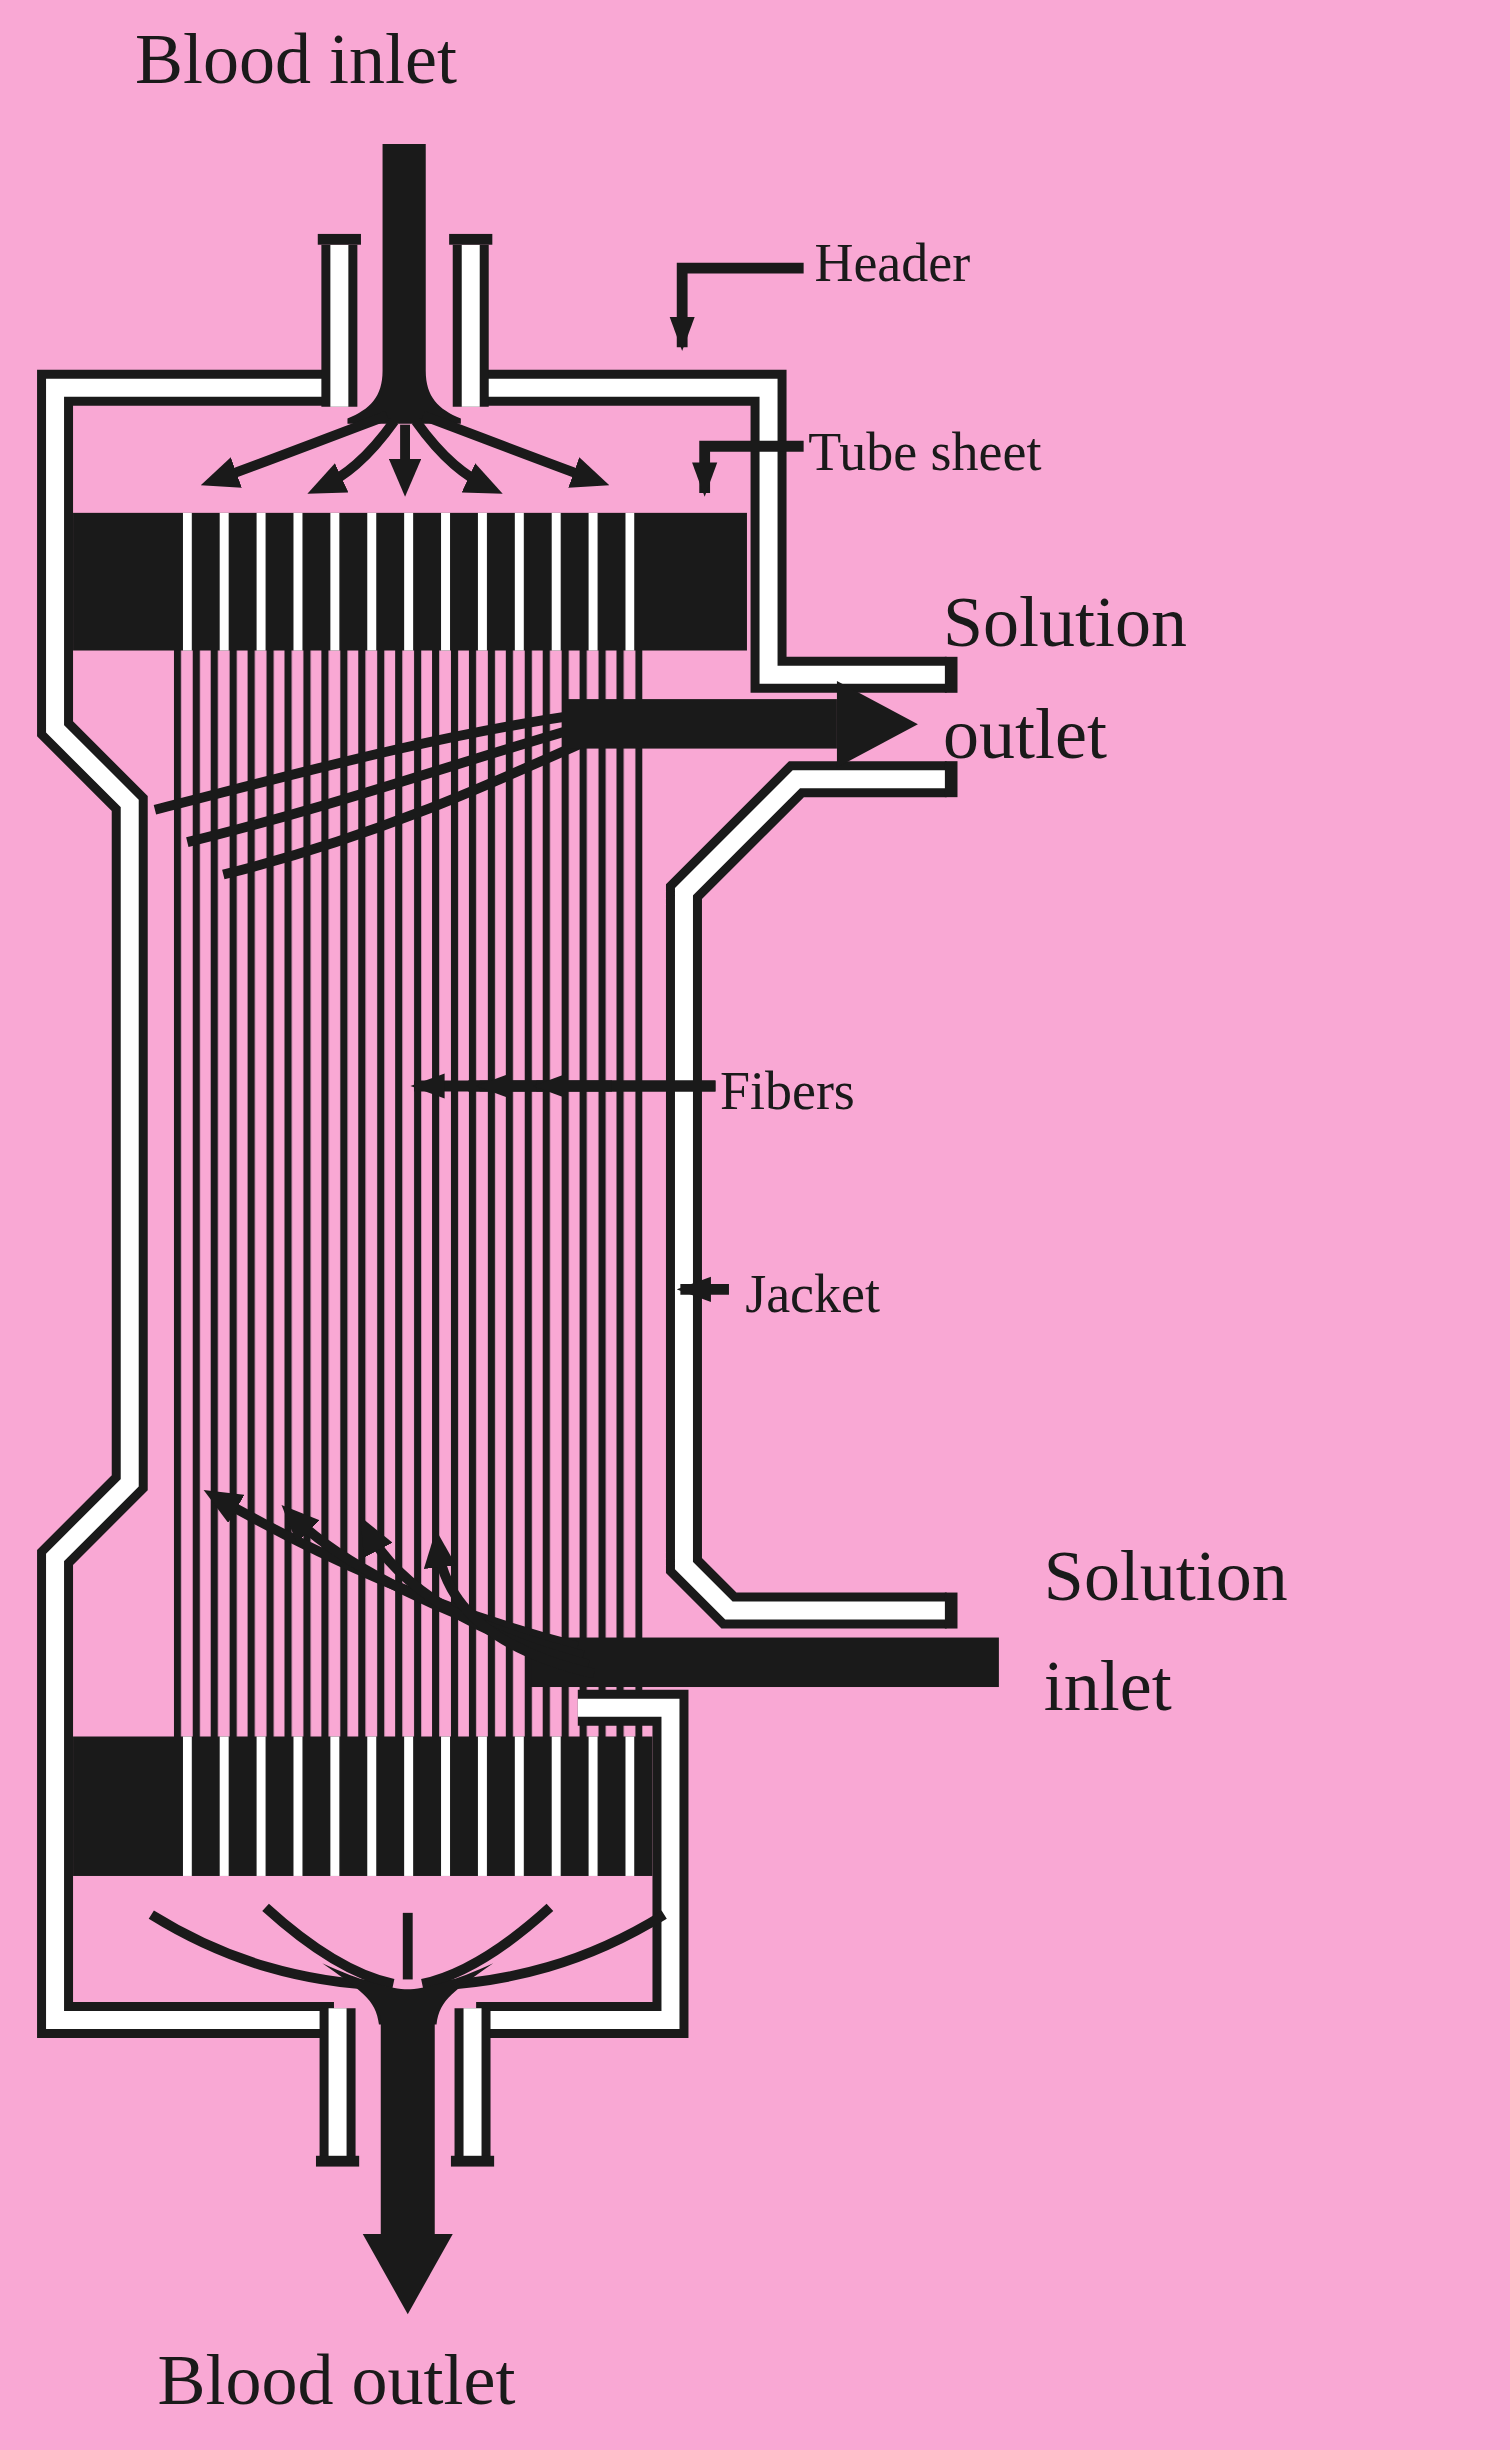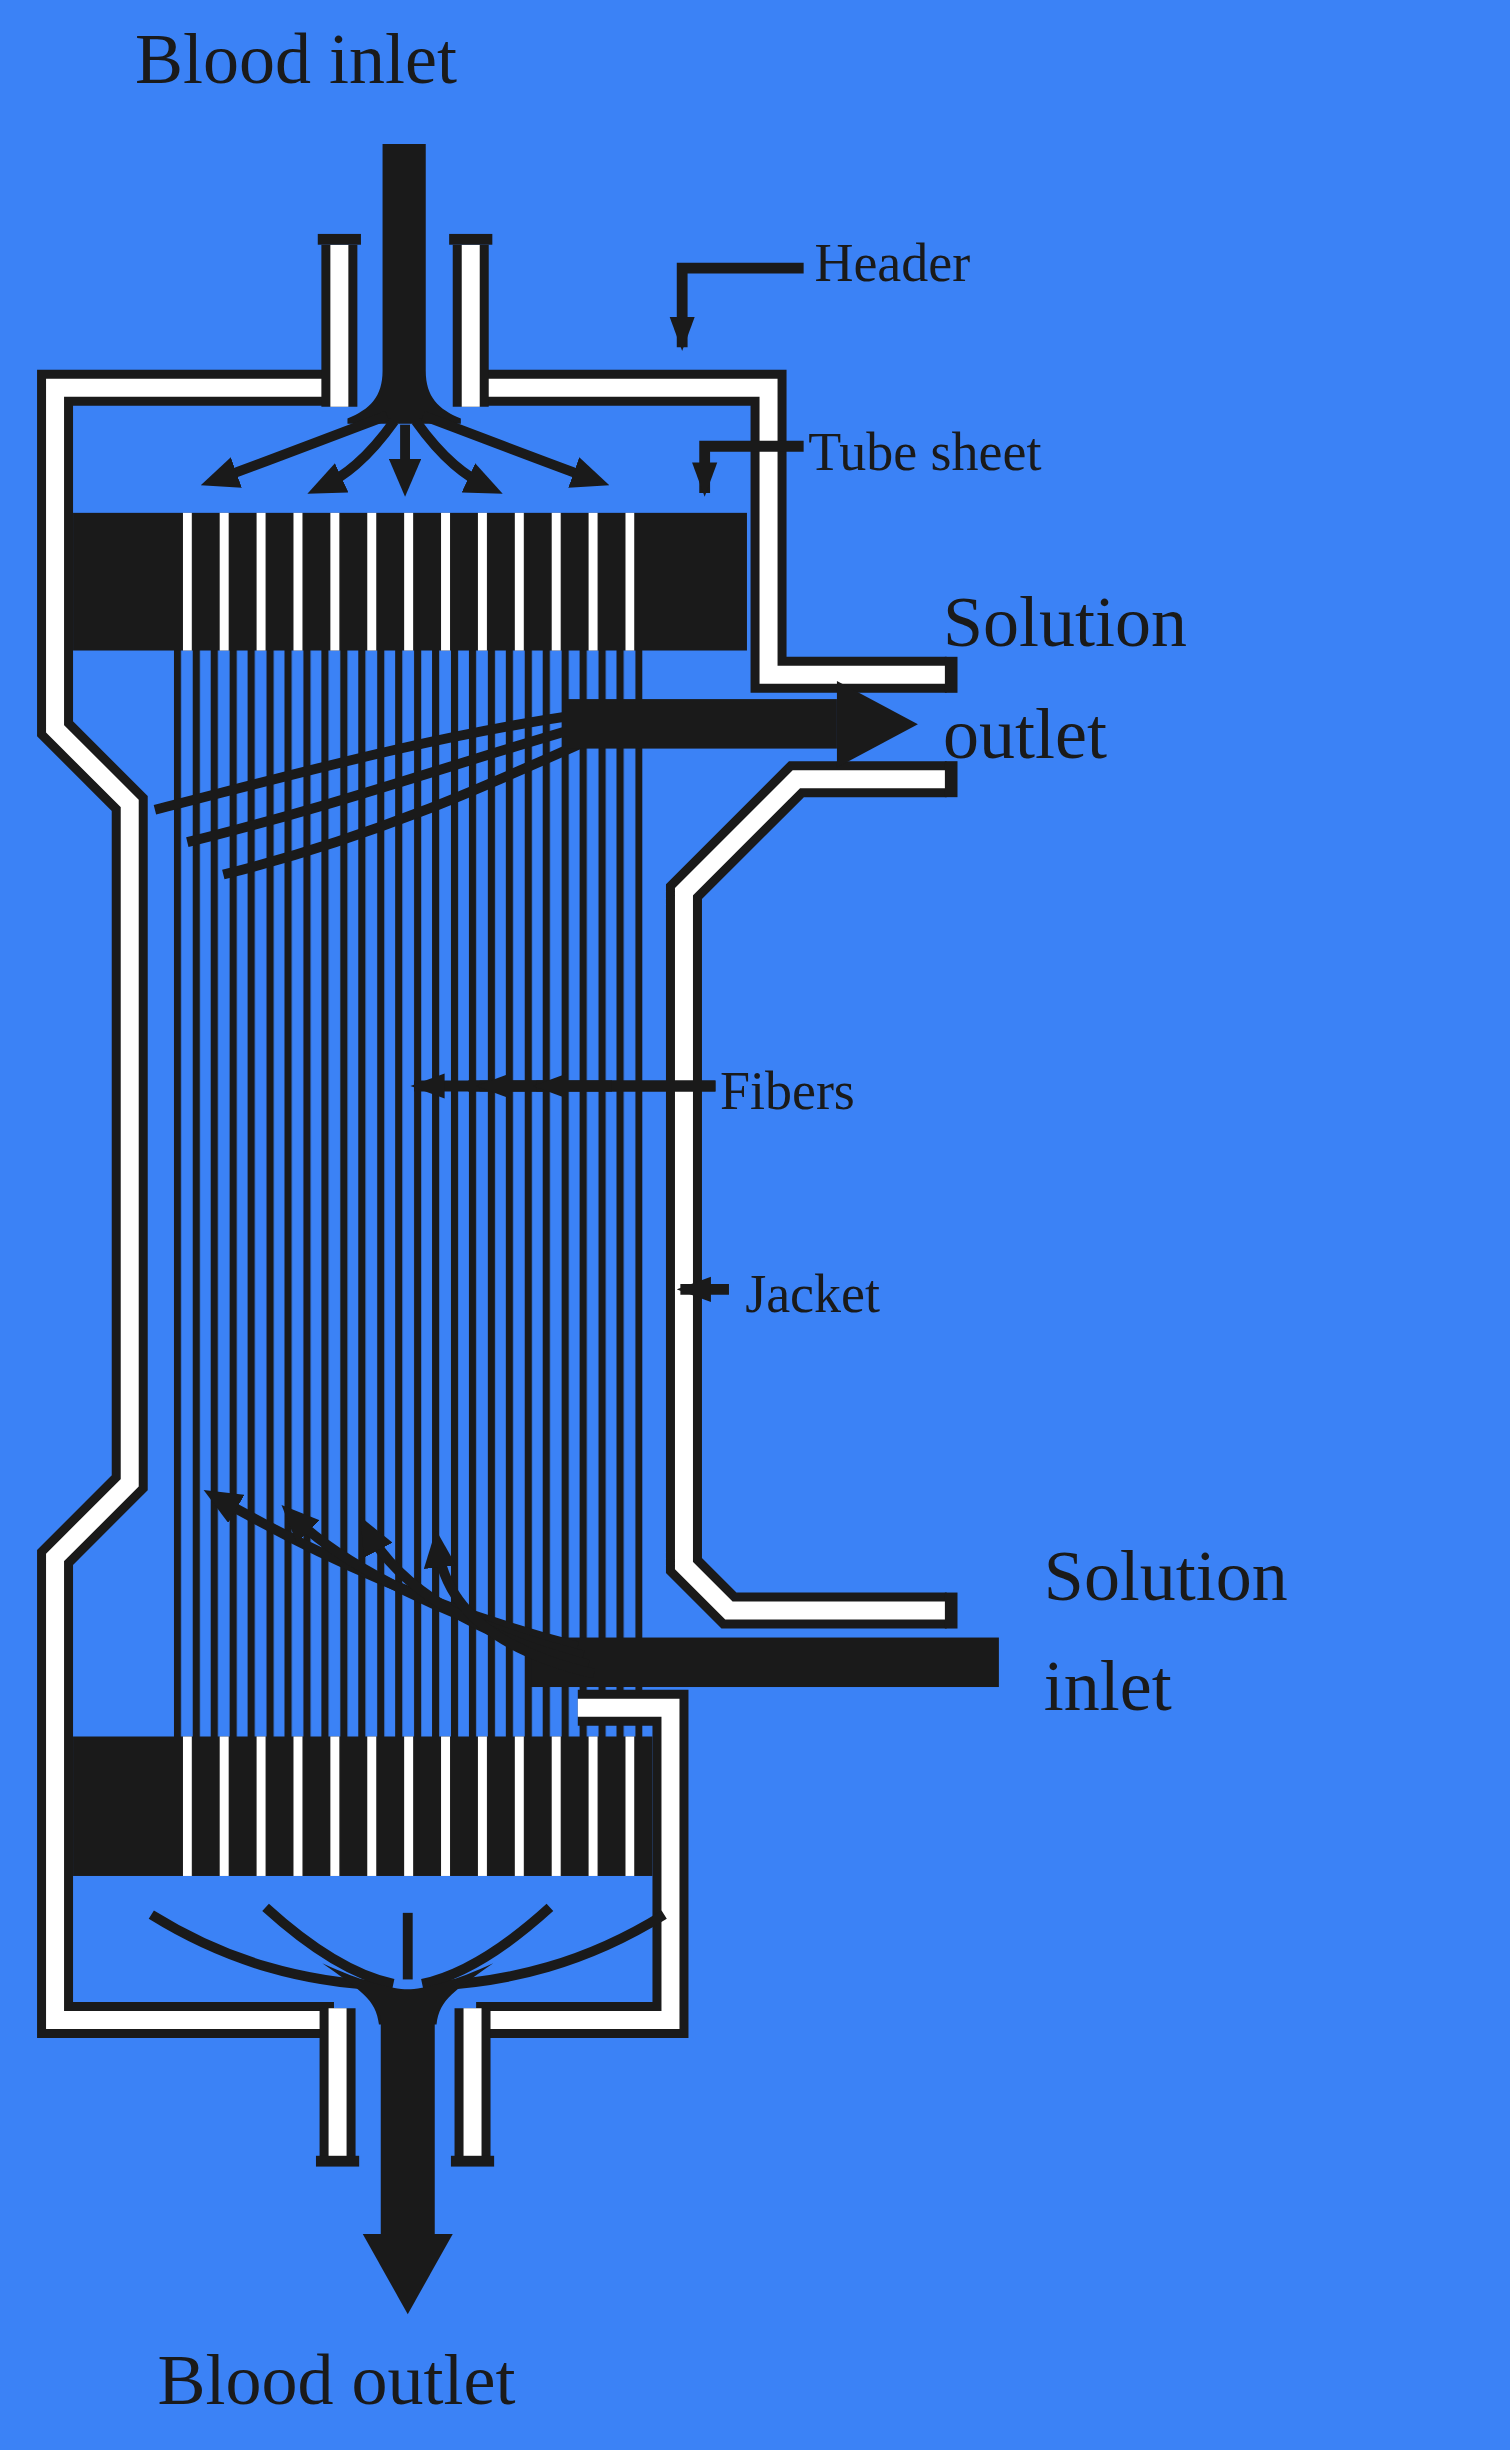--- a/index.html
+++ b/index.html
@@ -1,17 +1,17 @@
 <!DOCTYPE html>
 <html style="font-size:14.4px"><head>
 <meta charset="utf-8">
 <style>
   html,body{margin:0;padding:0;background:#ffffff;}
   body{font-family:"Liberation Serif", serif; color:#1a1a1a;}
-  .stage{width:1511px;height:2450px;position:relative;background:#3b82f6;margin:0 auto;overflow:hidden;text-decoration:underline;}
+  .stage{width:1511px;height:2450px;position:relative;background:#f9a8d4;margin:0 auto;overflow:hidden;text-decoration:underline;}
   .lbl{font-family:"Liberation Serif", serif; fill:currentColor;}
   .wallB{fill:none;stroke:currentColor;stroke-width:40;stroke-linejoin:miter;}
   .wallW{fill:none;stroke:#ffffff;stroke-width:20;stroke-linejoin:miter;}
   .flow{fill:none;stroke:currentColor;stroke-width:11;}
   .ptr{fill:none;stroke:currentColor;stroke-width:12;}
   .solid{fill:currentColor;stroke:none;}
 </style>
 </head>
 <body>
 

